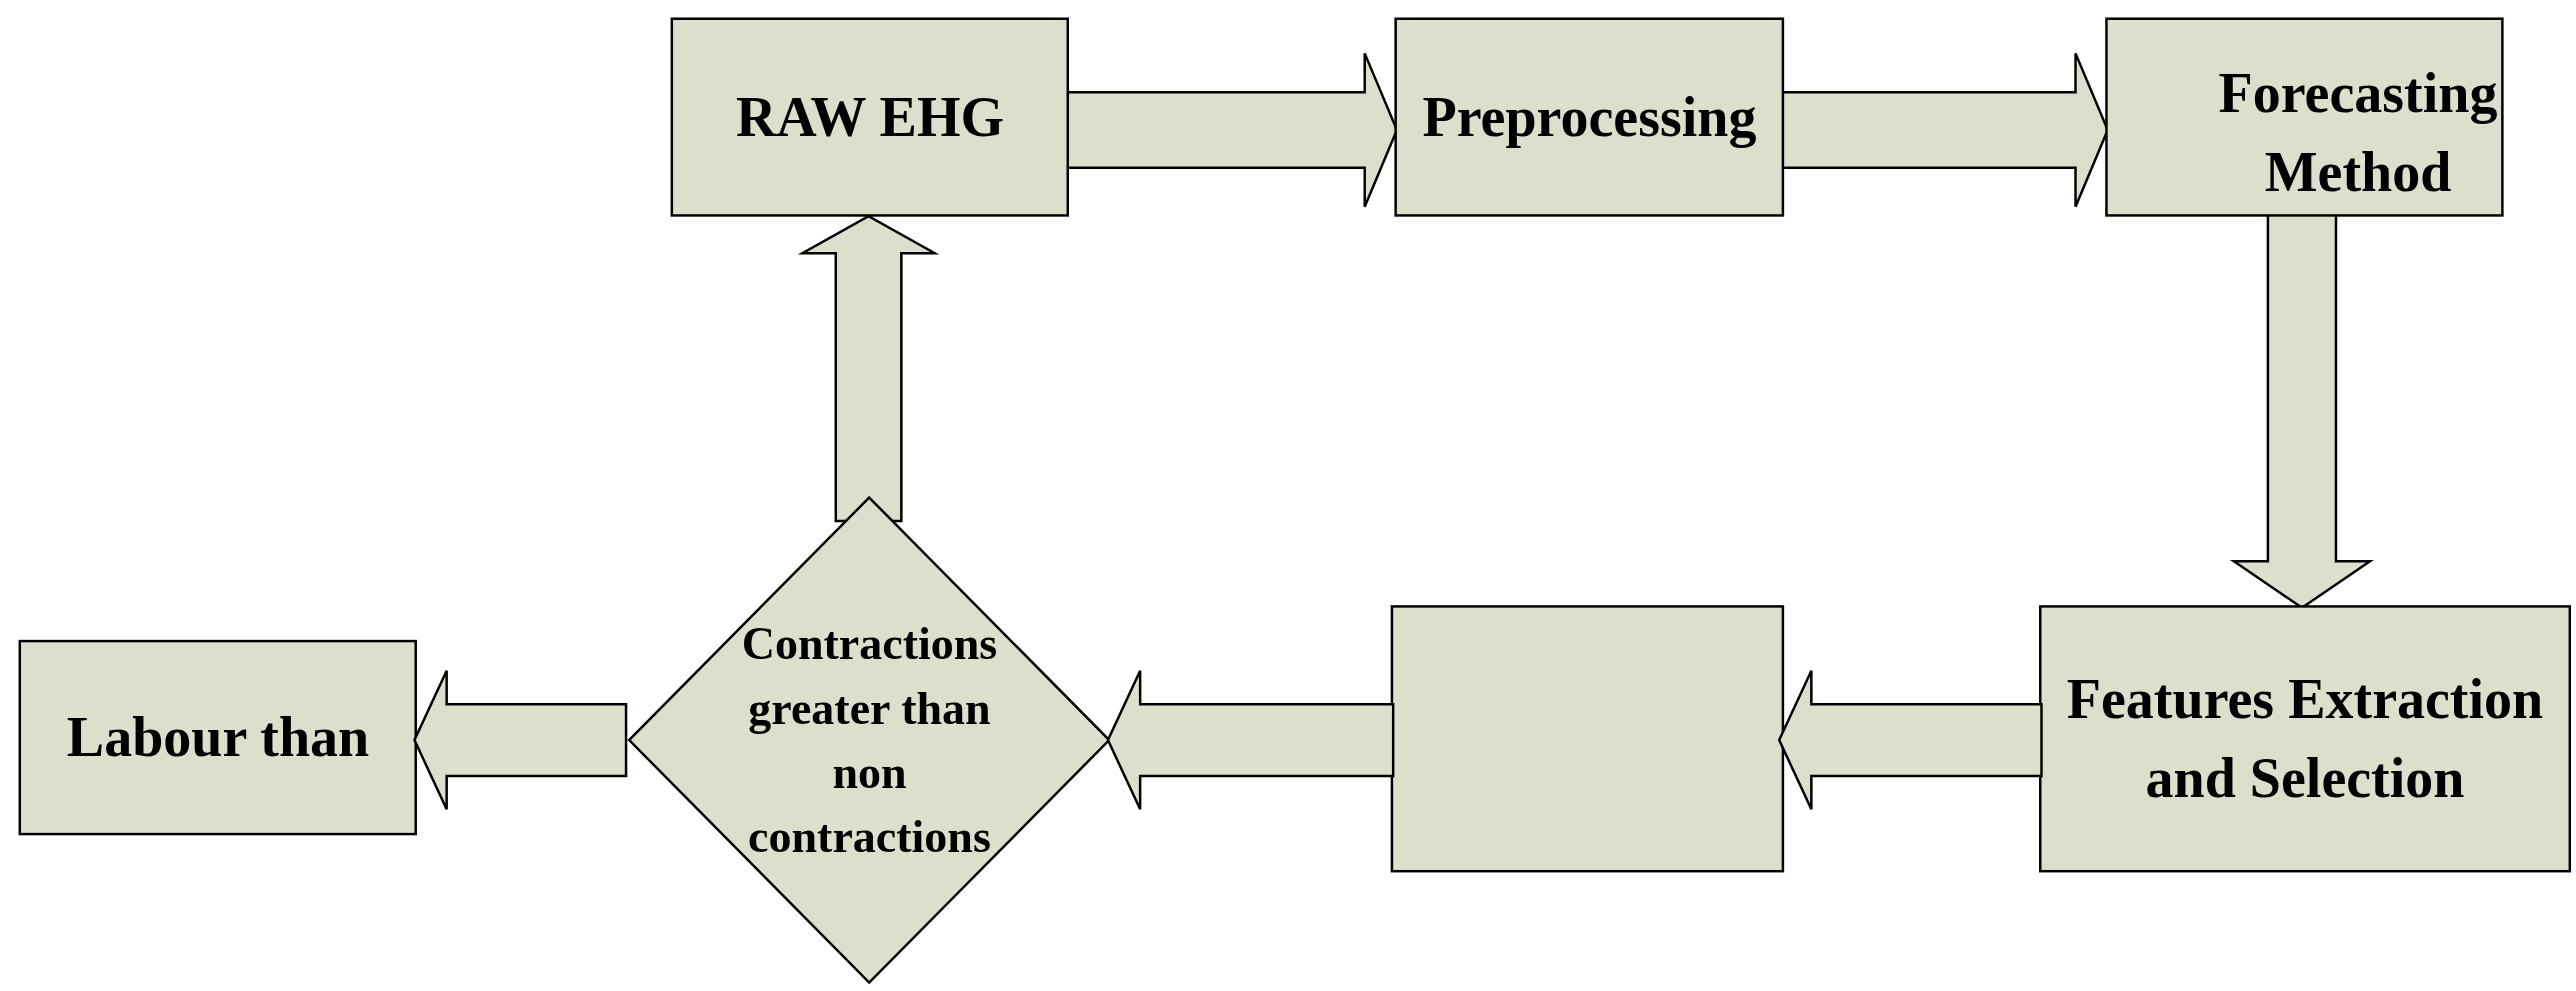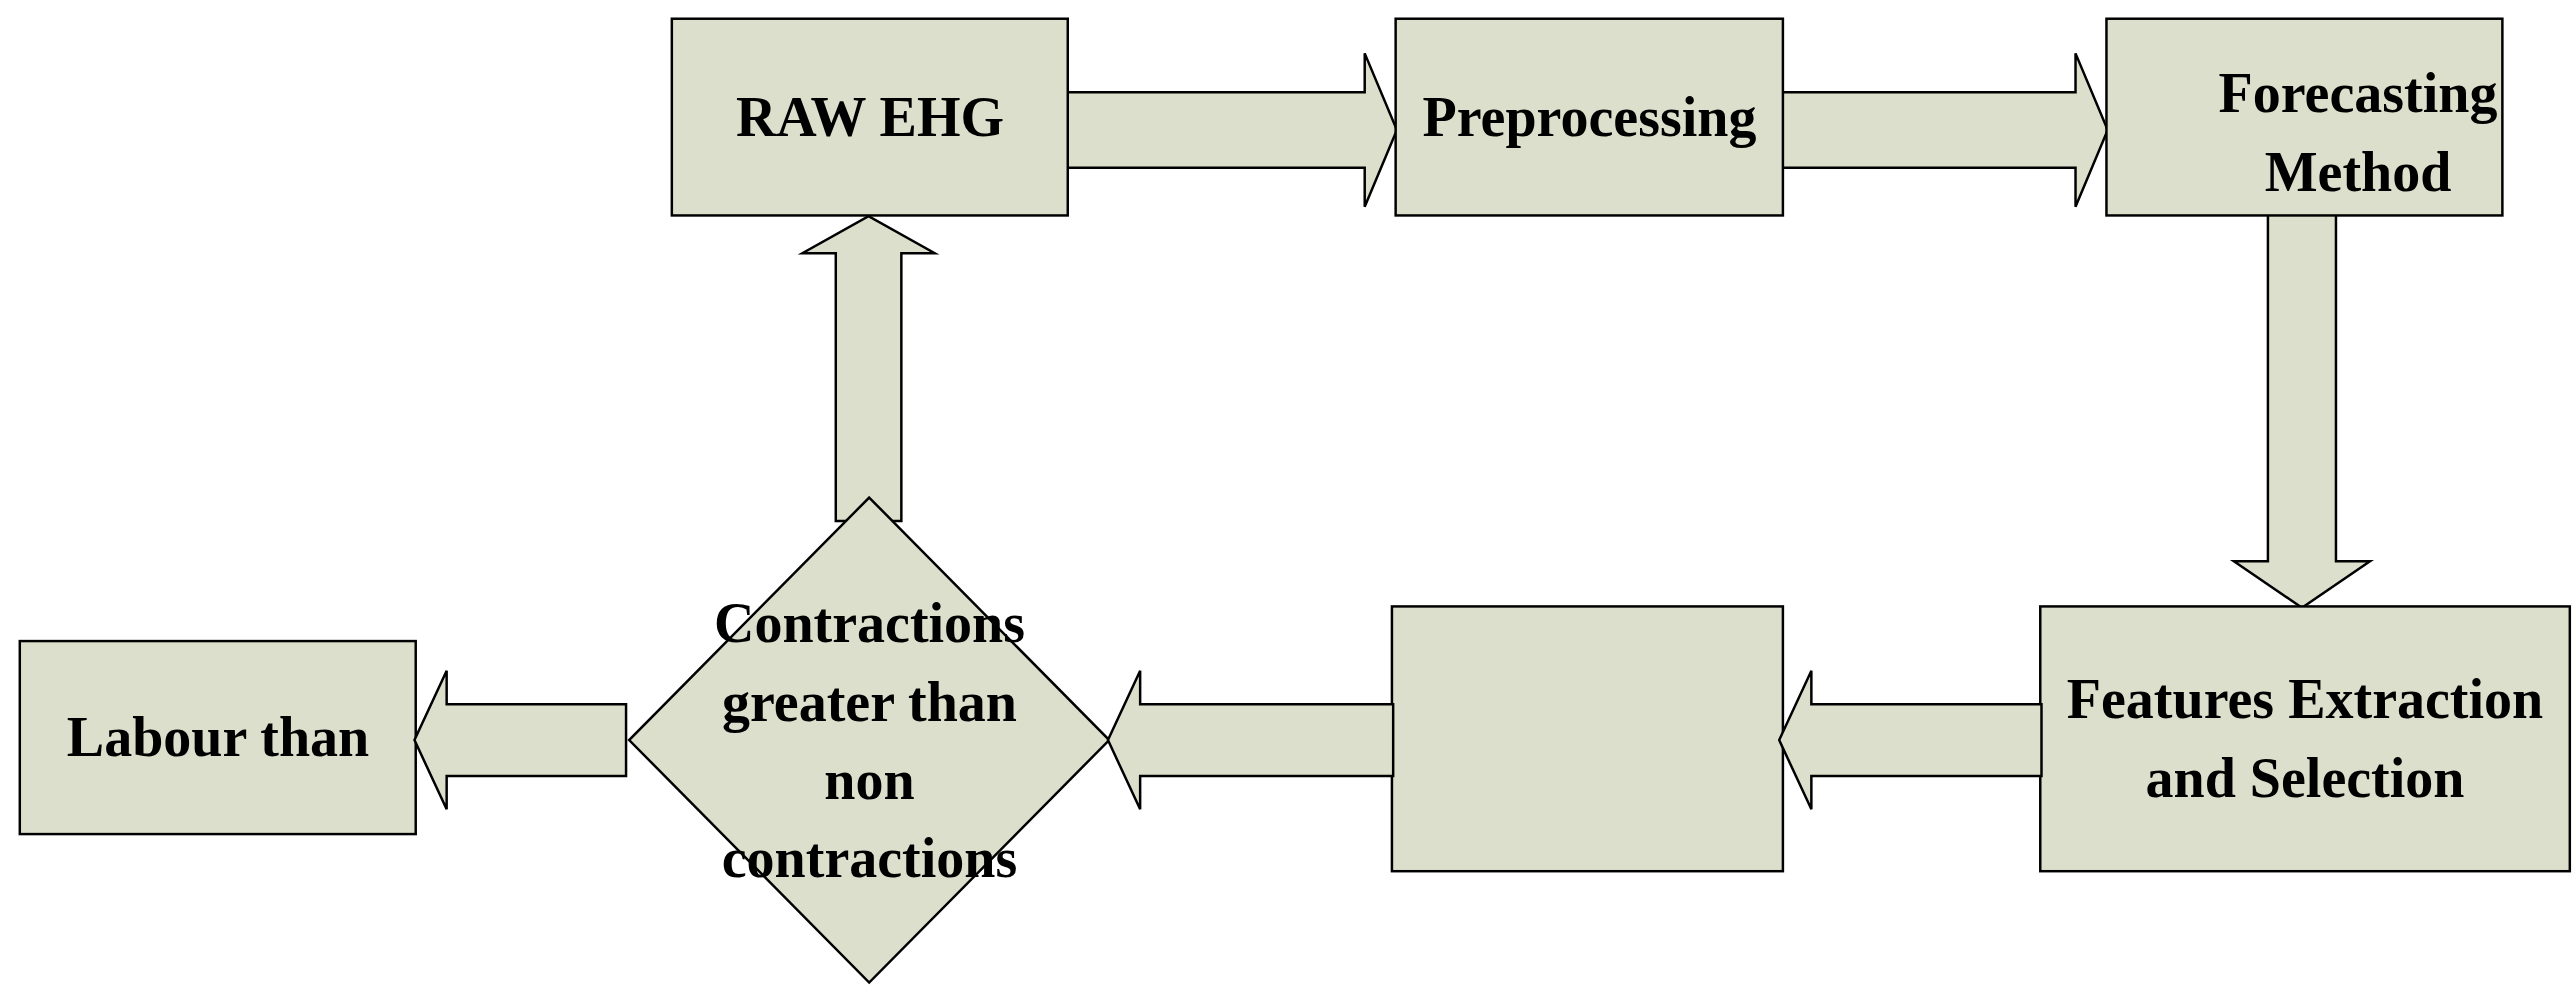--- a/index.html
+++ b/index.html
@@ -31,21 +31,21 @@
     align-items:center;
     justify-content:center;
     text-align:center;
     color:var(--text-color);
     font-weight:bold;
     font-size:56px;
     line-height:1.4;
     white-space:pre-line;
     pointer-events:none;
   }
-  .label.diamond-text{font-size:56px;line-height:1.4;}
+  .label.diamond-text{font-size:46px;line-height:1.4;}
 </style>
 </head>
 <body>
 
 <div class="stage">
 
   <svg class="flow-svg" viewBox="0 0 4164 1603">
 
     <g>
       <polygon class="shape" points="1724,149 2206,149 2206,86 2258,210 2206,334 2206,271 1724,271"></polygon>

